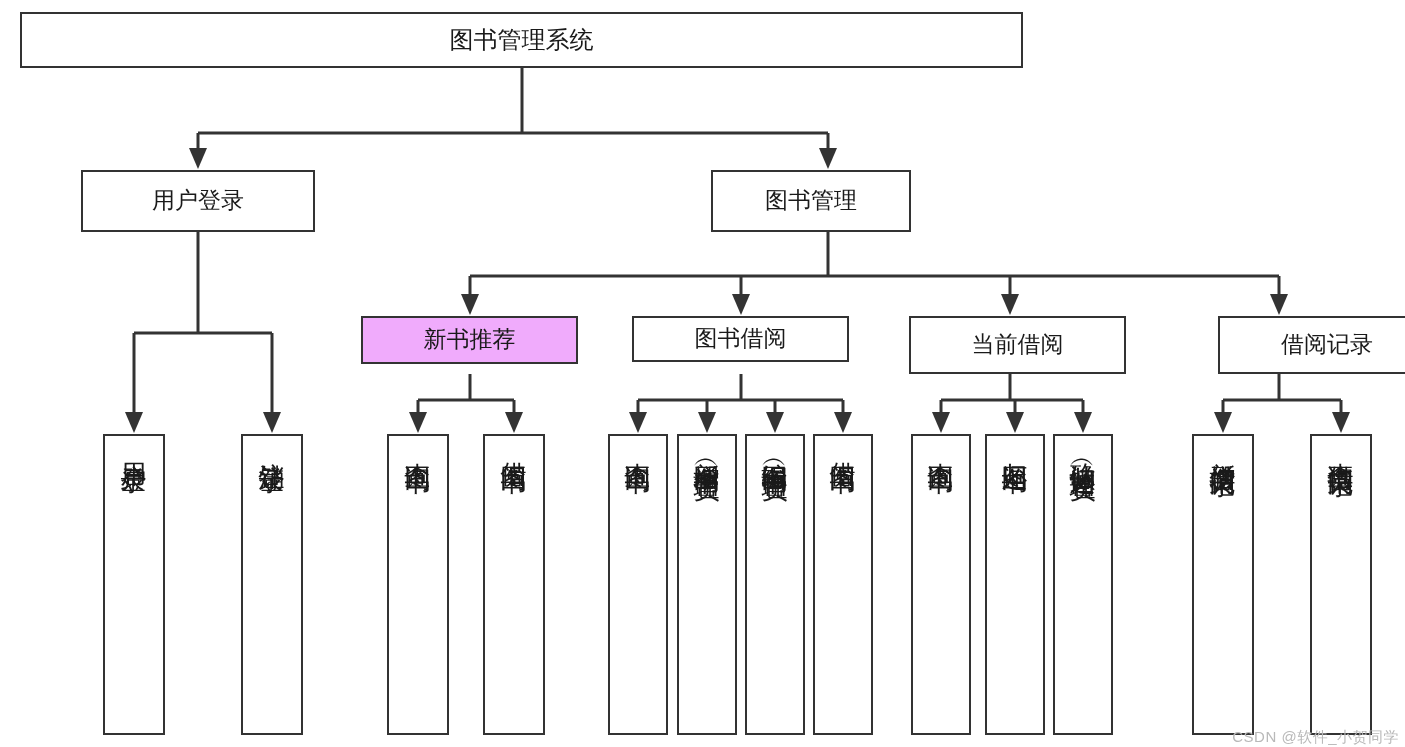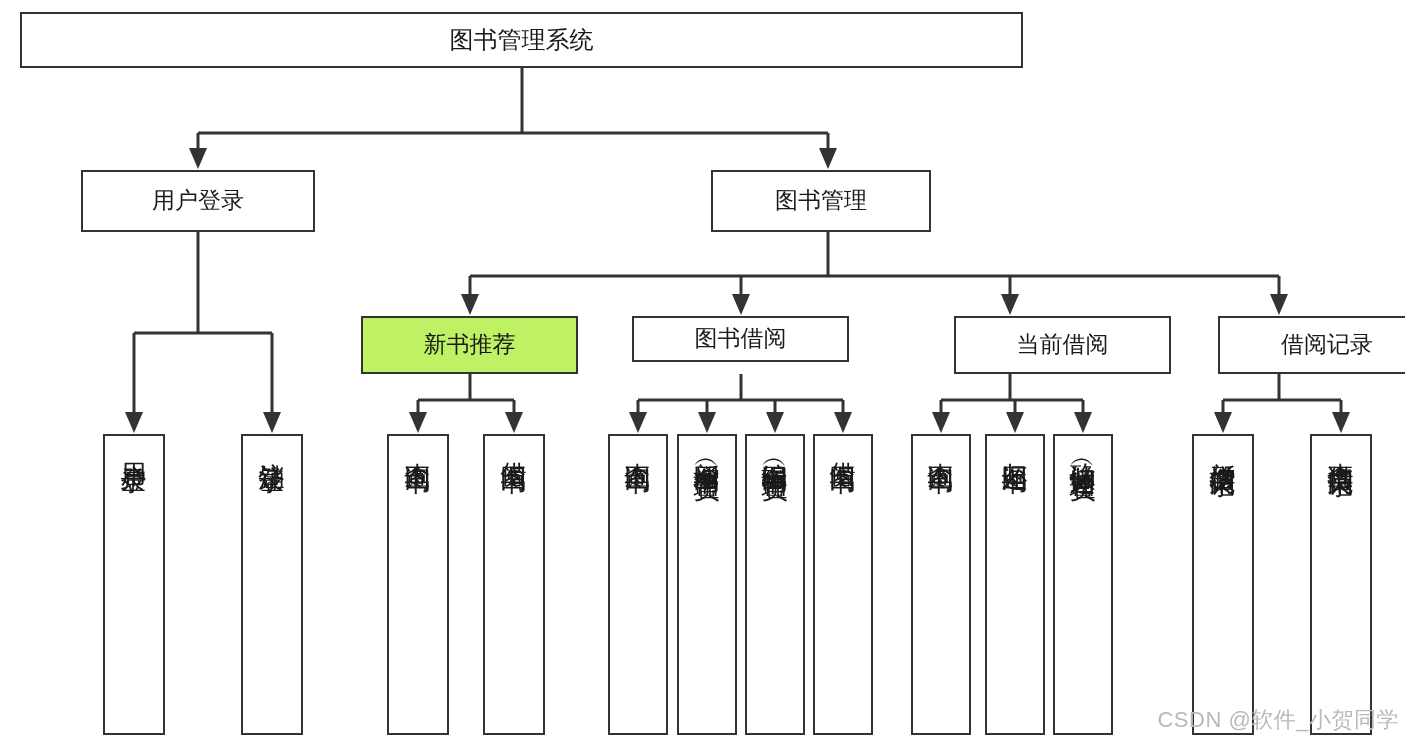--- a/index.html
+++ b/index.html
@@ -50,22 +50,22 @@
     writing-mode: vertical-rl;
     text-orientation: upright;
     font-size: 26px;
     letter-spacing: 2px;
     line-height: 1;
   }
   .node.root .label { font-size: 24px; }
   #watermark {
     position: absolute;
     right: 6px;
-    bottom: 12px;
-    font-size: 22px;
+    bottom: 0;
+    font-size: 15px;
     color: #b9b9b9;
     letter-spacing: 0.5px;
     white-space: nowrap;
     pointer-events: none;
   }
 </style>
 </head>
 <body>
 
 <div id="canvas">
@@ -123,30 +123,30 @@
       <line x1="1341" y1="400" x2="1341" y2="418" stroke="#333333" stroke-width="3"></line>
       <polygon points="1332,412 1350,412 1341,433" fill="#333333"></polygon>
     </svg>
   <div id="nodes">
       <div class="node horiz root" style="left: 20px; top: 12px; width: 1003px; height: 56px; border-color: rgb(51, 51, 51); background: rgb(255, 255, 255); color: rgb(26, 26, 26);">
         <span class="label">图书管理系统</span>
       </div>
       <div class="node horiz" style="left: 81px; top: 170px; width: 234px; height: 62px; border-color: rgb(51, 51, 51); background: rgb(255, 255, 255); color: rgb(26, 26, 26);">
         <span class="label">用户登录</span>
       </div>
-      <div class="node horiz" style="left: 711px; top: 170px; width: 220px; height: 62px; border-color: rgb(51, 51, 51); background: rgb(255, 255, 255); color: rgb(26, 26, 26);">
+      <div class="node horiz" style="left: 711px; top: 170px; width: 200px; height: 62px; border-color: rgb(51, 51, 51); background: rgb(255, 255, 255); color: rgb(26, 26, 26);">
         <span class="label">图书管理</span>
       </div>
-      <div class="node horiz" style="left: 361px; top: 316px; width: 217px; height: 58px; border-color: rgb(51, 51, 51); background: #bef264; color: rgb(26, 26, 26);">
+      <div class="node horiz" style="left: 361px; top: 316px; width: 217px; height: 48px; border-color: rgb(51, 51, 51); background: #f0abfc; color: rgb(26, 26, 26);">
         <span class="label">新书推荐</span>
       </div>
       <div class="node horiz" style="left: 632px; top: 316px; width: 217px; height: 46px; border-color: rgb(51, 51, 51); background: rgb(255, 255, 255); color: rgb(26, 26, 26);">
         <span class="label">图书借阅</span>
       </div>
-      <div class="node horiz" style="left: 954px; top: 316px; width: 217px; height: 58px; border-color: rgb(51, 51, 51); background: rgb(255, 255, 255); color: rgb(26, 26, 26);">
+      <div class="node horiz" style="left: 909px; top: 316px; width: 217px; height: 58px; border-color: rgb(51, 51, 51); background: rgb(255, 255, 255); color: rgb(26, 26, 26);">
         <span class="label">当前借阅</span>
       </div>
       <div class="node horiz" style="left: 1170px; top: 316px; width: 218px; height: 58px; border-color: rgb(51, 51, 51); background: rgb(255, 255, 255); color: rgb(26, 26, 26); margin-left: 48px;">
         <span class="label">借阅记录</span>
       </div>
       <div class="node vert" style="left: 103px; top: 434px; width: 62px; height: 301px; border-color: rgb(51, 51, 51); background: rgb(255, 255, 255); color: rgb(26, 26, 26);">
         <span class="label">用户登录</span>
       </div>
       <div class="node vert" style="left: 241px; top: 434px; width: 62px; height: 301px; border-color: rgb(51, 51, 51); background: rgb(255, 255, 255); color: rgb(26, 26, 26);">
         <span class="label">注销登录</span>

